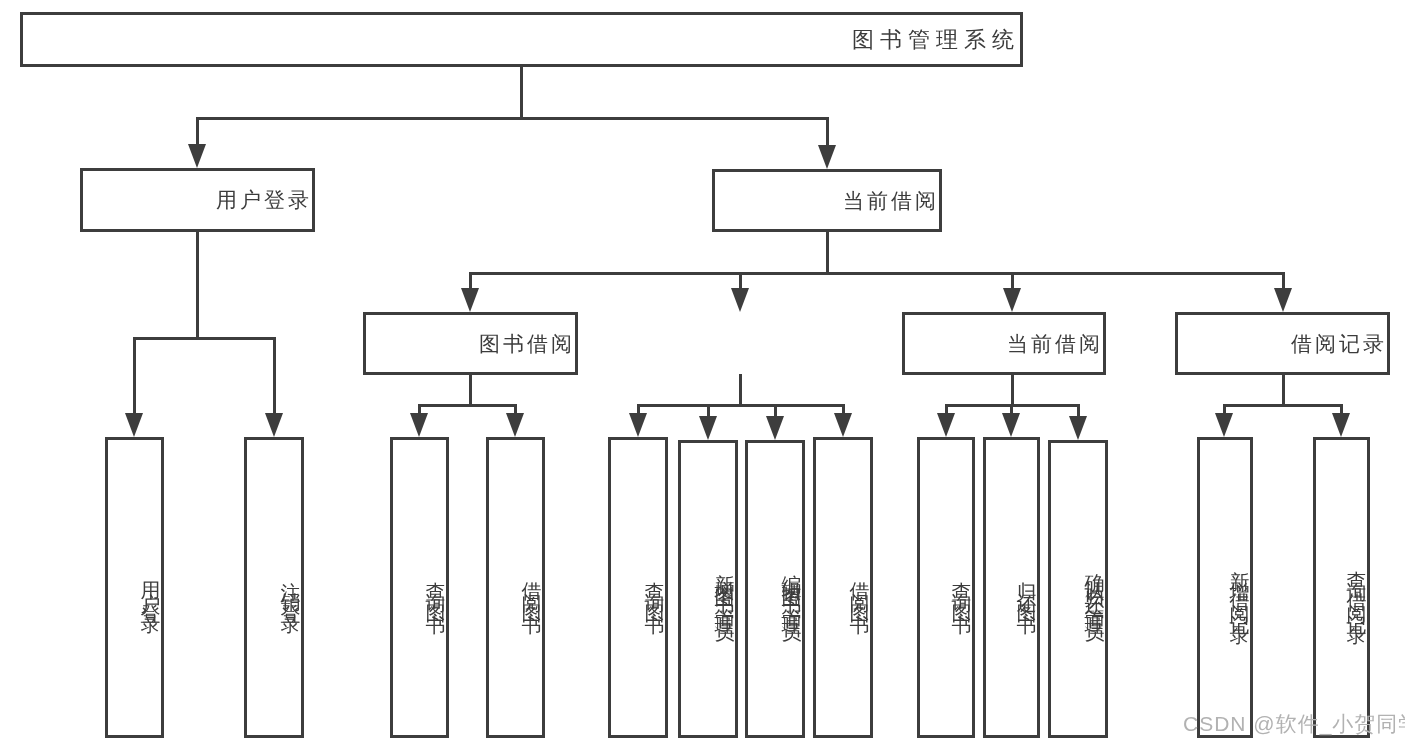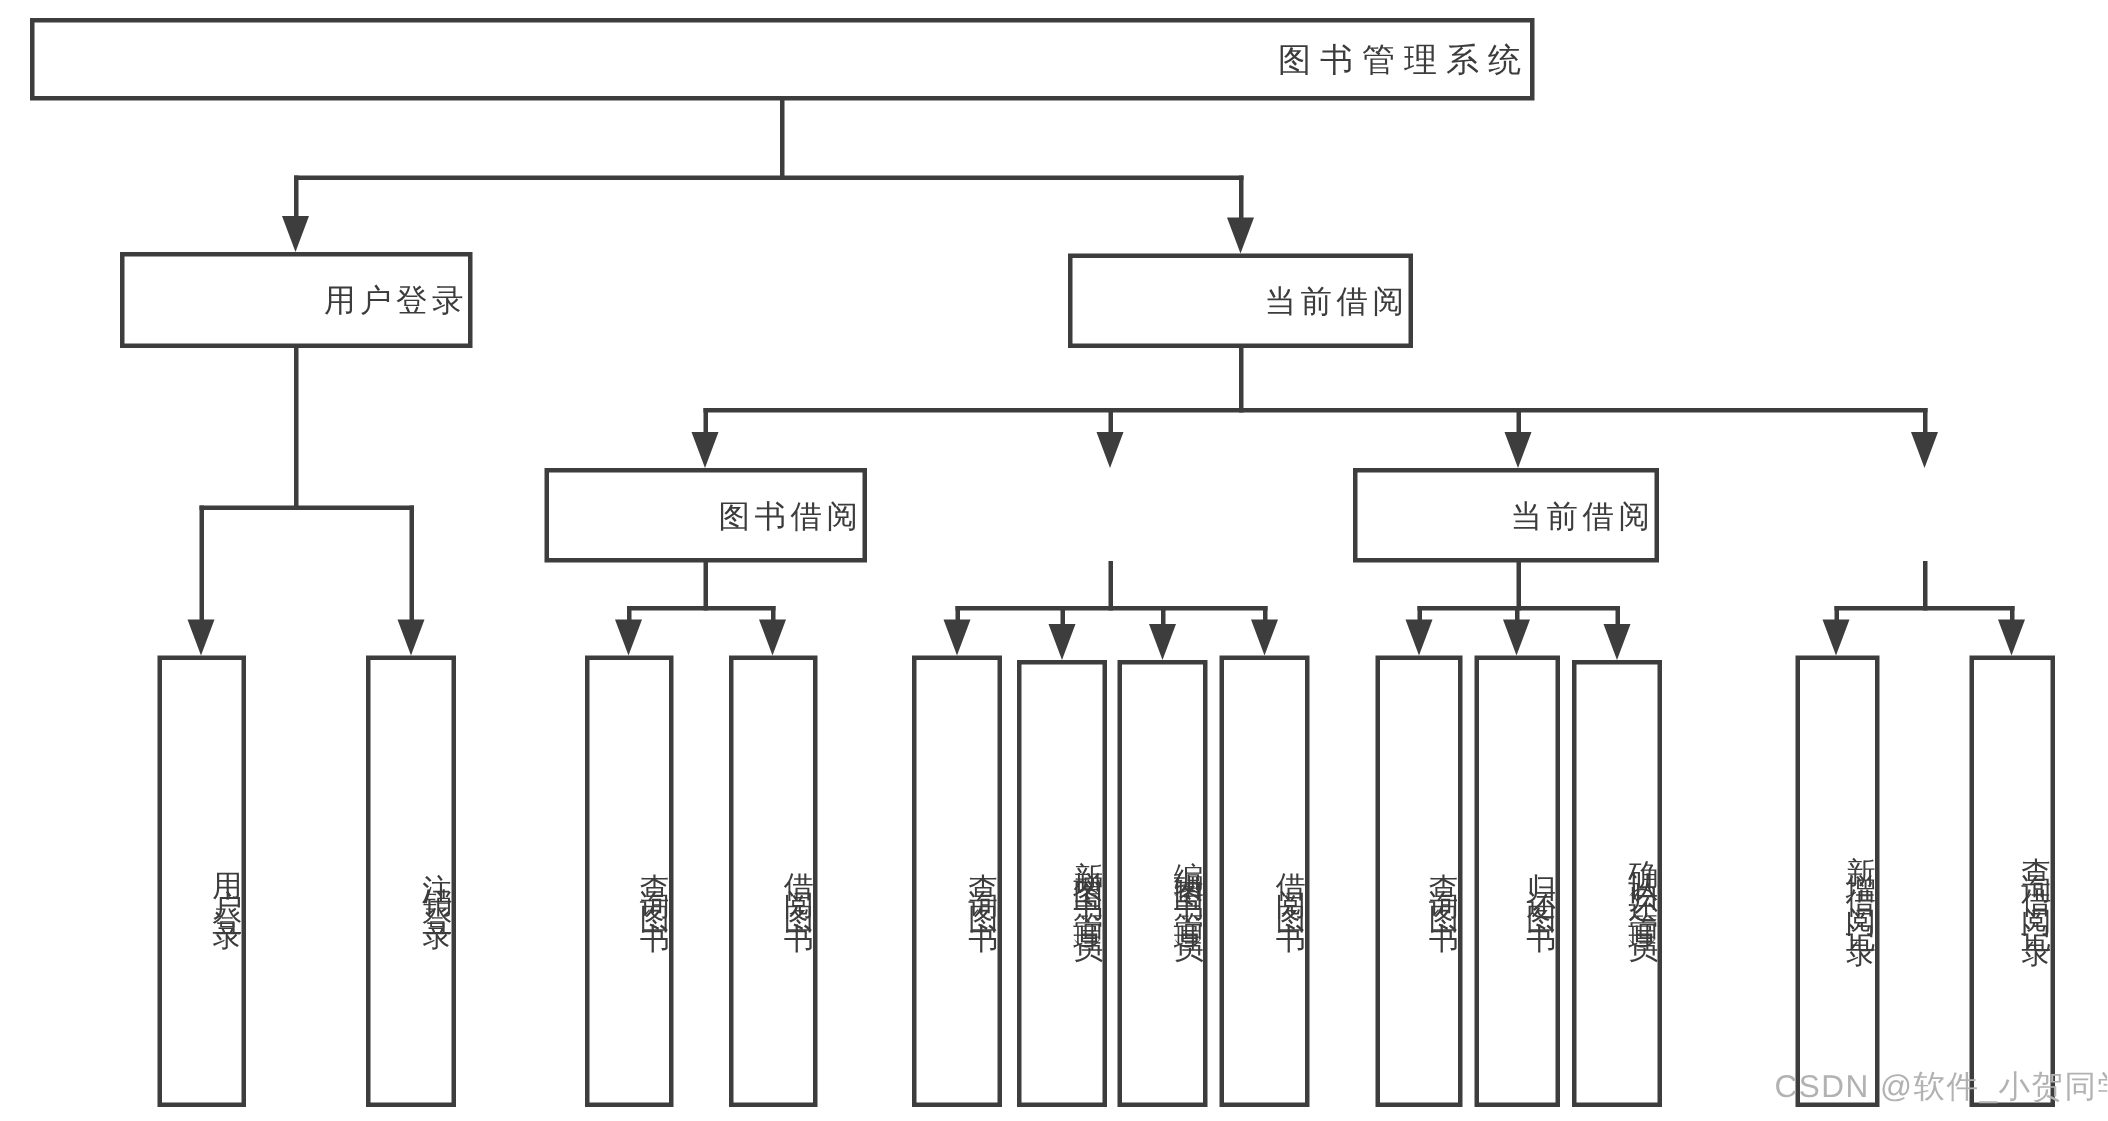--- a/index.html
+++ b/index.html
@@ -68,20 +68,23 @@
       <span class="lbl">用户登录</span>
     </div>
     <div class="node hnode" style="left: 712px; top: 169px; width: 230px; height: 63px;">
       <span class="lbl">当前借阅</span>
     </div>
     <div class="node hnode" style="left: 363px; top: 312px; width: 215px; height: 63px;">
       <span class="lbl">图书借阅</span>
     </div>
     <div class="node hnode" style="left: 902px; top: 312px; width: 204px; height: 63px;">
       <span class="lbl">当前借阅</span>
+    </div>
+    <div class="node hnode" style="left: 1175px; top: 312px; width: 215px; height: 63px;">
+      <span class="lbl">借阅记录</span>
     </div>
     <div class="node vnode" style="left: 105px; top: 437px; width: 59px; height: 301px;">
       <span class="lbl">用户登录</span>
     </div>
     <div class="node vnode" style="left: 244px; top: 437px; width: 60px; height: 301px;">
       <span class="lbl">注销登录</span>
     </div>
     <div class="node vnode" style="left: 390px; top: 437px; width: 59px; height: 301px;">
       <span class="lbl">查询图书</span>
     </div>

